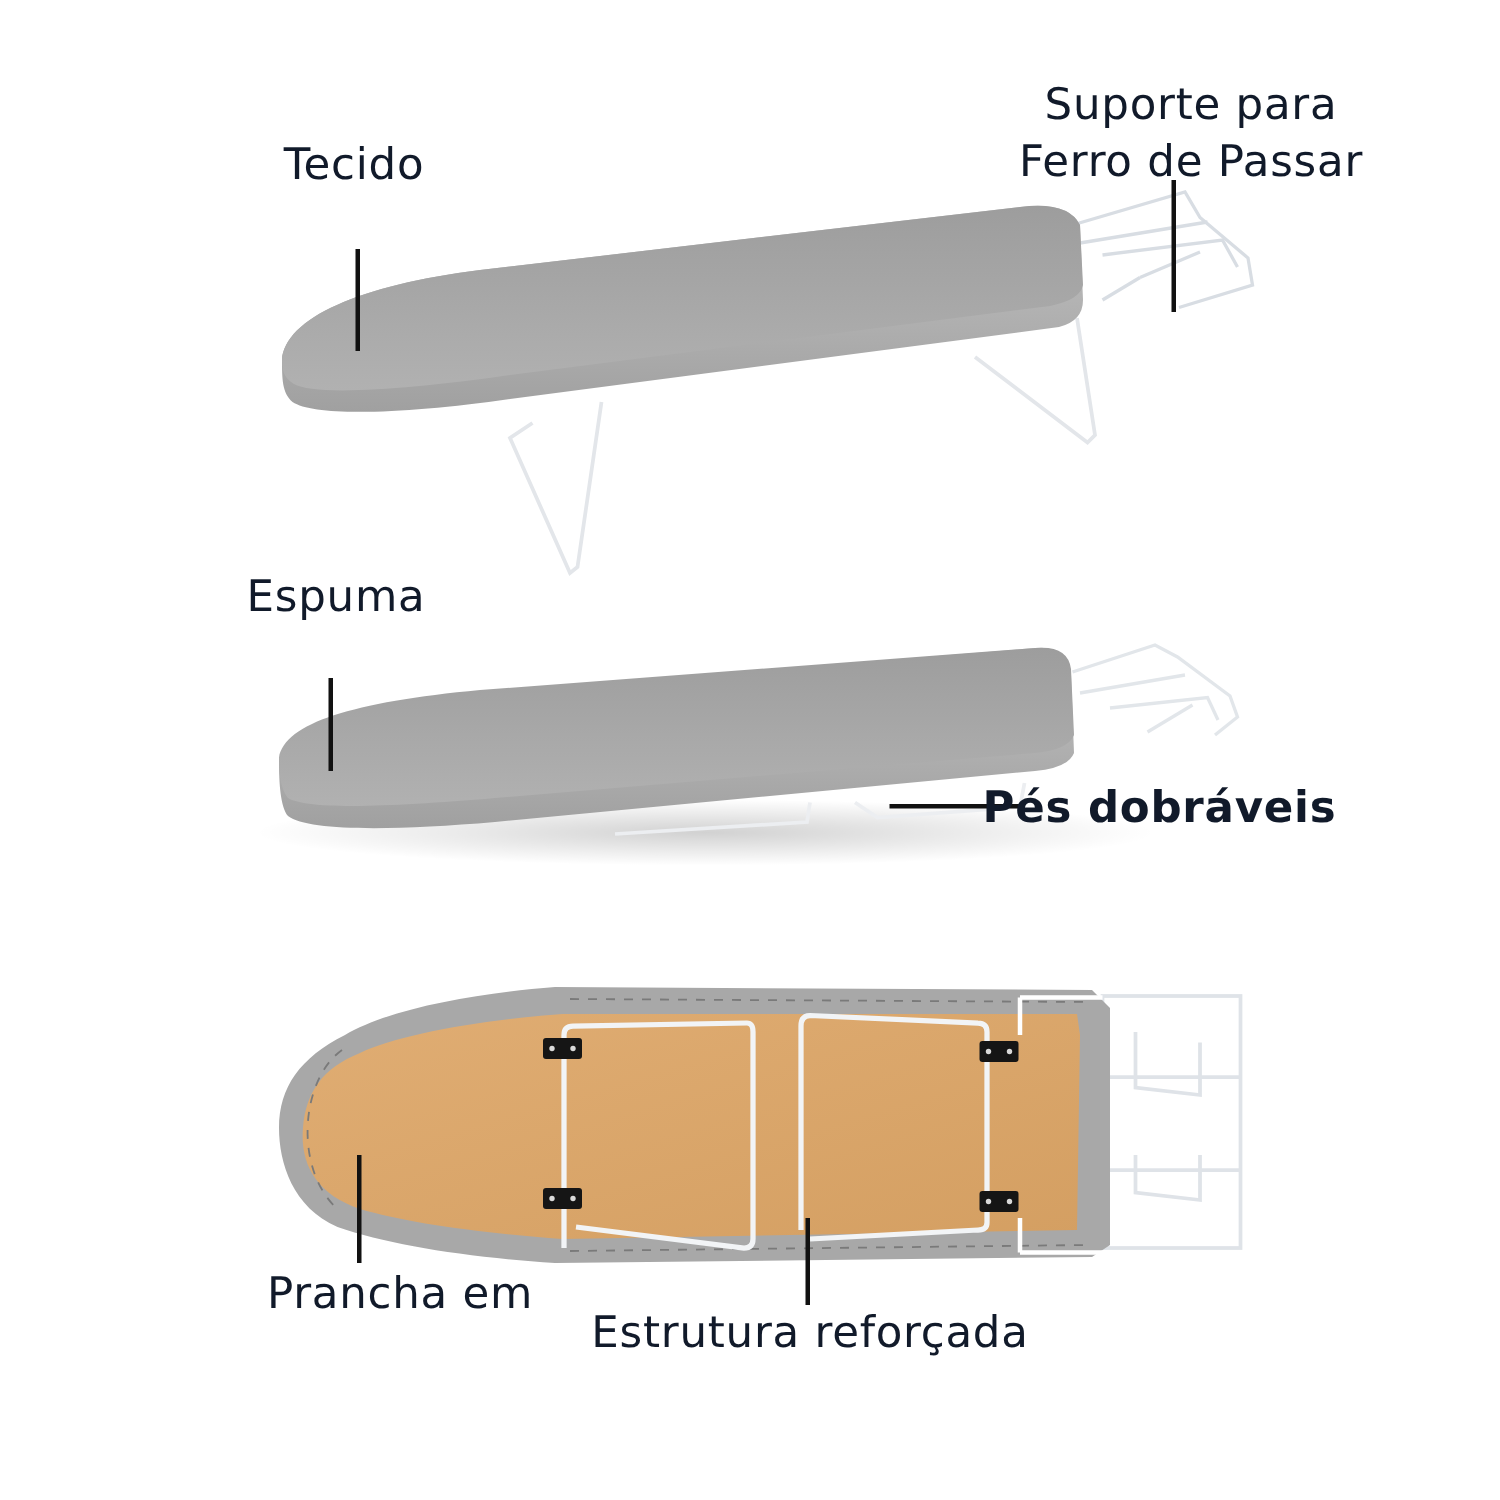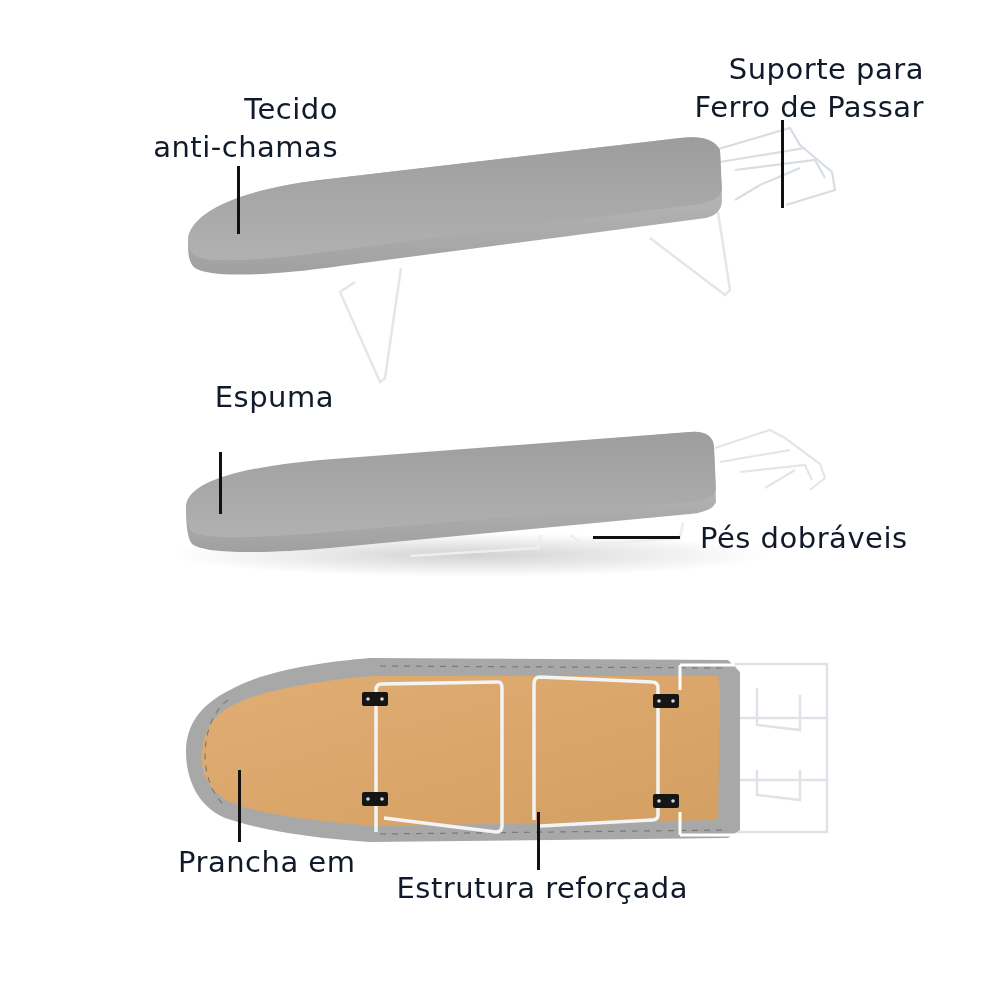--- a/index.html
+++ b/index.html
@@ -1,18 +1,18 @@
 <!DOCTYPE html>
 <html><head>
 <meta charset="utf-8">
 <style>
   html, body { margin:0; padding:0; background:#ffffff; }
   body { width:1000px; height:1000px; position:relative; overflow:hidden;
          font-family:"DejaVu Sans","Liberation Sans",sans-serif; color:#111a2a; }
-  .label { position:absolute; font-size:29px; line-height:38px; text-align:right;
+  .label { position:absolute; font-size:29px; line-height:38px; text-align:center;
            color:#111a2a; letter-spacing:0.5px; white-space:nowrap; }
   .leader { position:absolute; background:#111111; }
   svg.scene { position:absolute; left:0; top:0; width:1000px; height:1000px; }
 </style>
 </head>
 <body>
 
 <svg class="scene" viewBox="0 0 1000 1000" xmlns="http://www.w3.org/2000/svg">
   <defs>
     <linearGradient id="coverTop" x1="0" y1="0" x2="0" y2="1">
@@ -127,33 +127,32 @@
 
 <div class="leader" style="left:237px; top:166px; width:3px; height:68px;"></div>
 <div class="leader" style="left:781px; top:120px; width:3px; height:88px;"></div>
 <div class="leader" style="left:219px; top:452px; width:3px; height:62px;"></div>
 <div class="leader" style="left:593px; top:536px; width:87px; height:3px;"></div>
 <div class="leader" style="left:238px; top:770px; width:3px; height:72px;"></div>
 <div class="leader" style="left:537px; top:812px; width:3px; height:58px;"></div>
 
 <div class="label" style="left:134px; top:90px; width:204px;">
   <div>Tecido</div>
-  <div>anti-chamas</div>
 </div>
 
 <div class="label" style="left:664px; top:50px; width:260px;">
   <div>Suporte para</div>
   <div>Ferro de Passar</div>
 </div>
 
 <div class="label" style="left:114px; top:378px; width:220px;">
   <div>Espuma</div>
 </div>
 
-<div class="label" style="left:700px; top:519px; width:206px; text-align:right;">
+<div class="label" style="left:655px; top:519px; width:206px; text-align:right;font-weight:bold;">
   <div>Pés dobráveis</div>
 </div>
 
 <div class="label" style="left:155px; top:843px; width:170px;margin-left:23px;">
   <div>Prancha em</div>
 </div>
 
 <div class="label" style="left:392px; top:869px; width:296px;">
   <div>Estrutura reforçada</div>
 </div>

